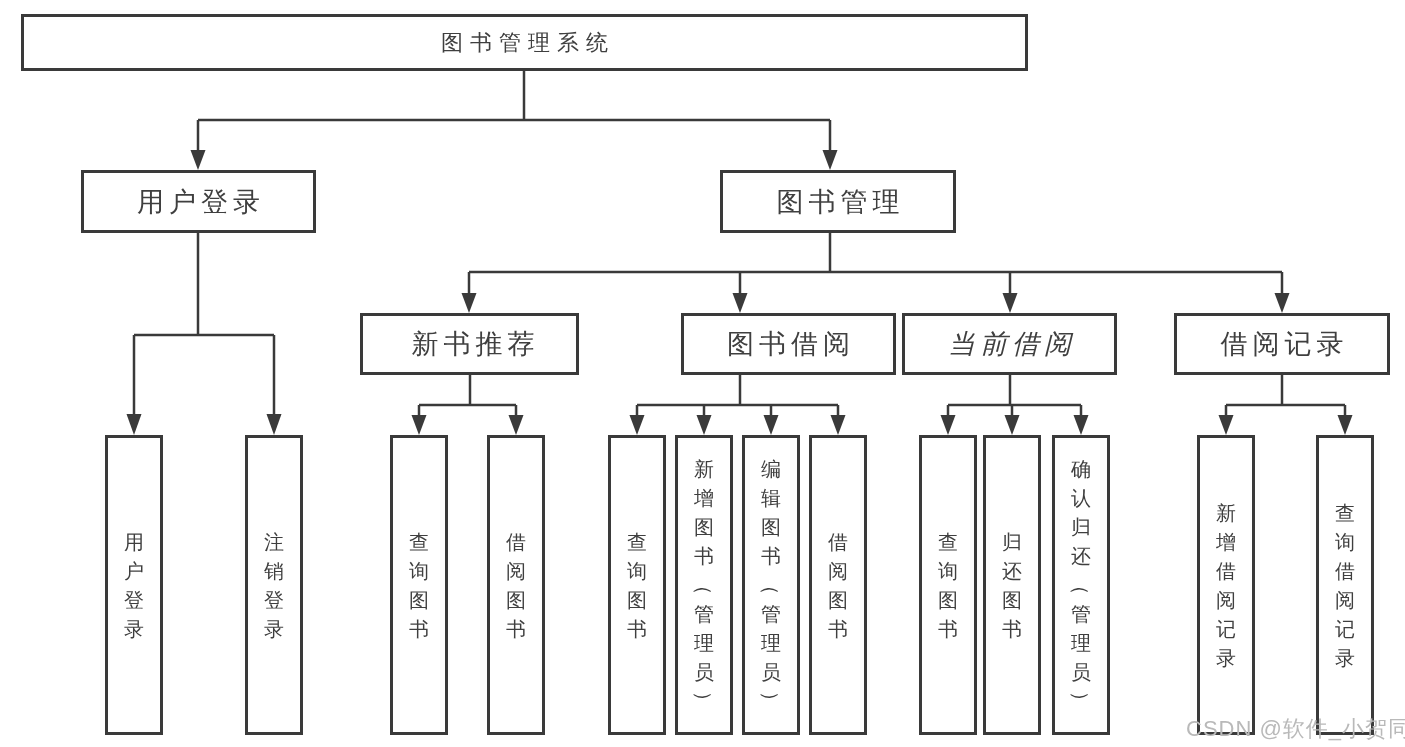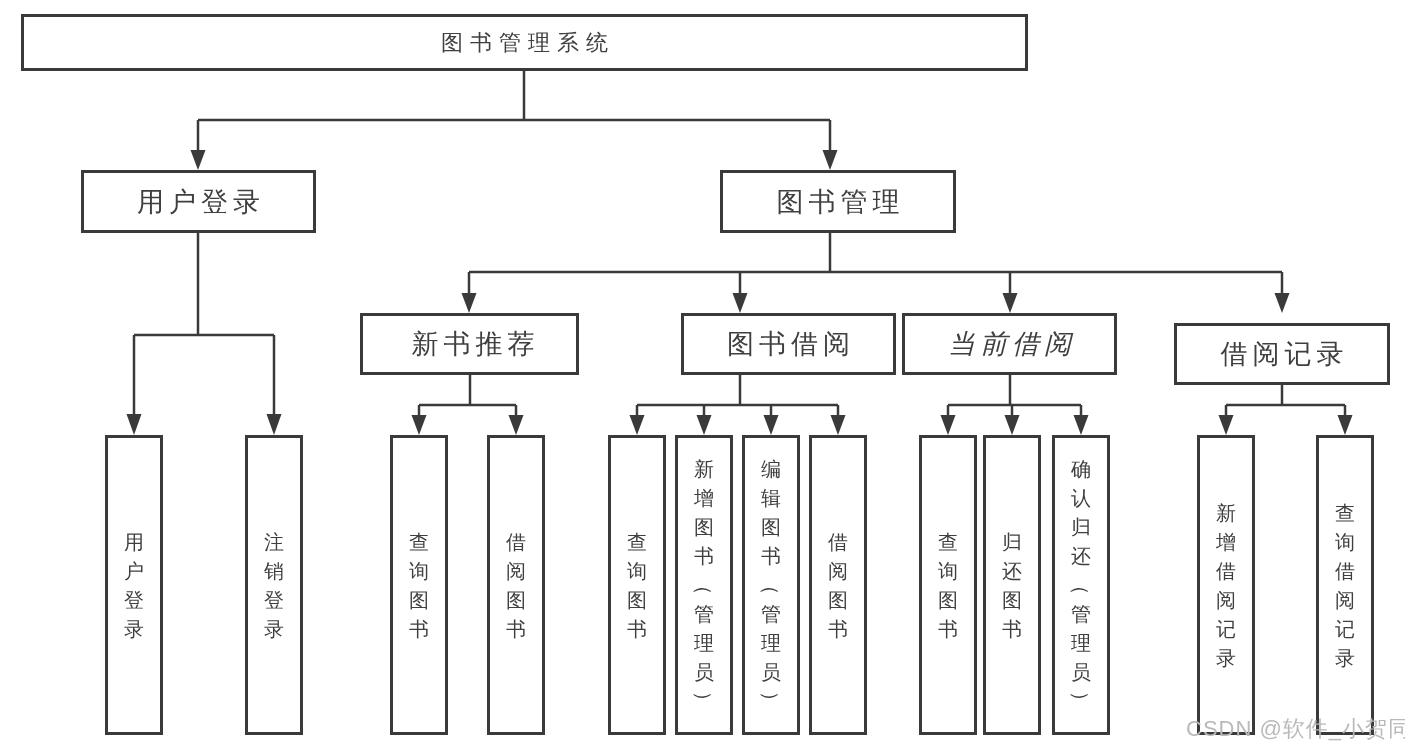--- a/index.html
+++ b/index.html
@@ -131,21 +131,21 @@
   </svg>
 
   <div class="node hnode root-node" style="left:21px; top:14px; width:1007px; height:57px;text-align:right;">图书管理系统</div>
 
   <div class="node hnode" style="left:81px; top:170px; width:235px; height:63px;">用户登录</div>
   <div class="node hnode" style="left:720px; top:170px; width:236px; height:63px;">图书管理</div>
 
   <div class="node hnode" style="left:360px; top:313px; width:219px; height:62px;padding-left:12px;">新书推荐</div>
   <div class="node hnode" style="left:633px; top:313px; width:215px; height:62px;margin-left:48px;">图书借阅</div>
   <div class="node hnode" style="left:902px; top:313px; width:215px; height:62px;font-style:italic;">当前借阅</div>
-  <div class="node hnode" style="left:1174px; top:323px; width:216px; height:62px;">借阅记录</div>
+  <div class="node hnode" style="left:1174px; top:313px; width:216px; height:62px;">借阅记录</div>
 
   <div class="node vnode" style="left:105px; top:435px; width:58px; height:300px;">
       <span class="vchar">用</span>
       <span class="vchar">户</span>
       <span class="vchar">登</span>
       <span class="vchar">录</span>
     </div>
   <div class="node vnode" style="left:245px; top:435px; width:58px; height:300px;">
       <span class="vchar">注</span>
       <span class="vchar">销</span>

